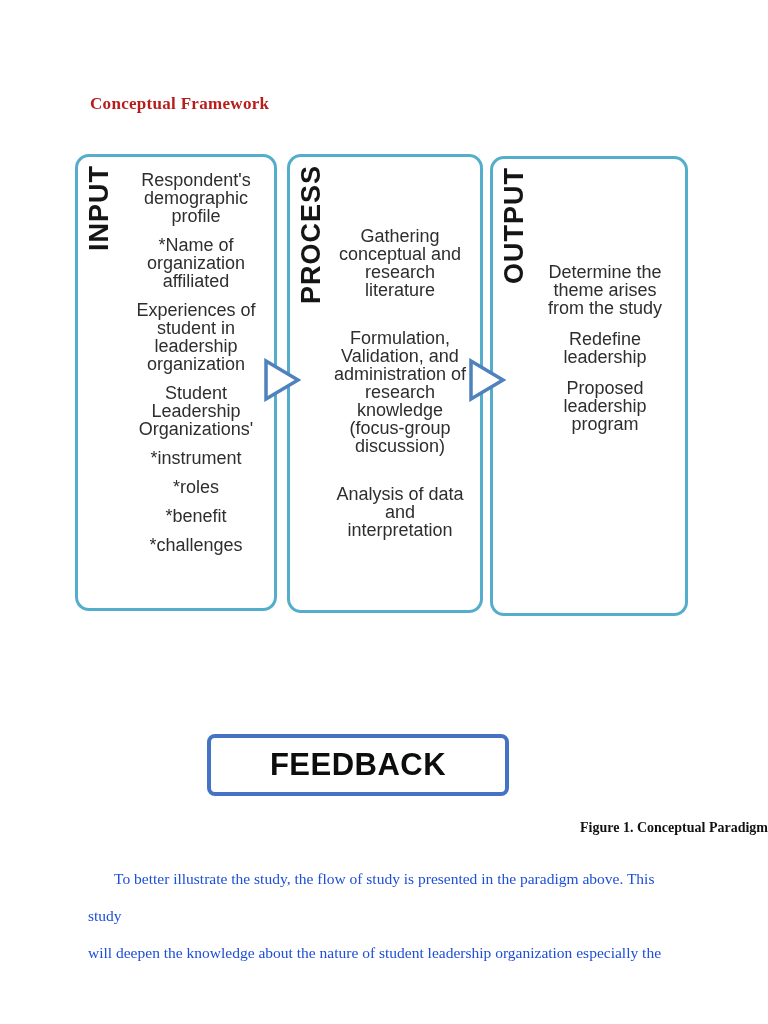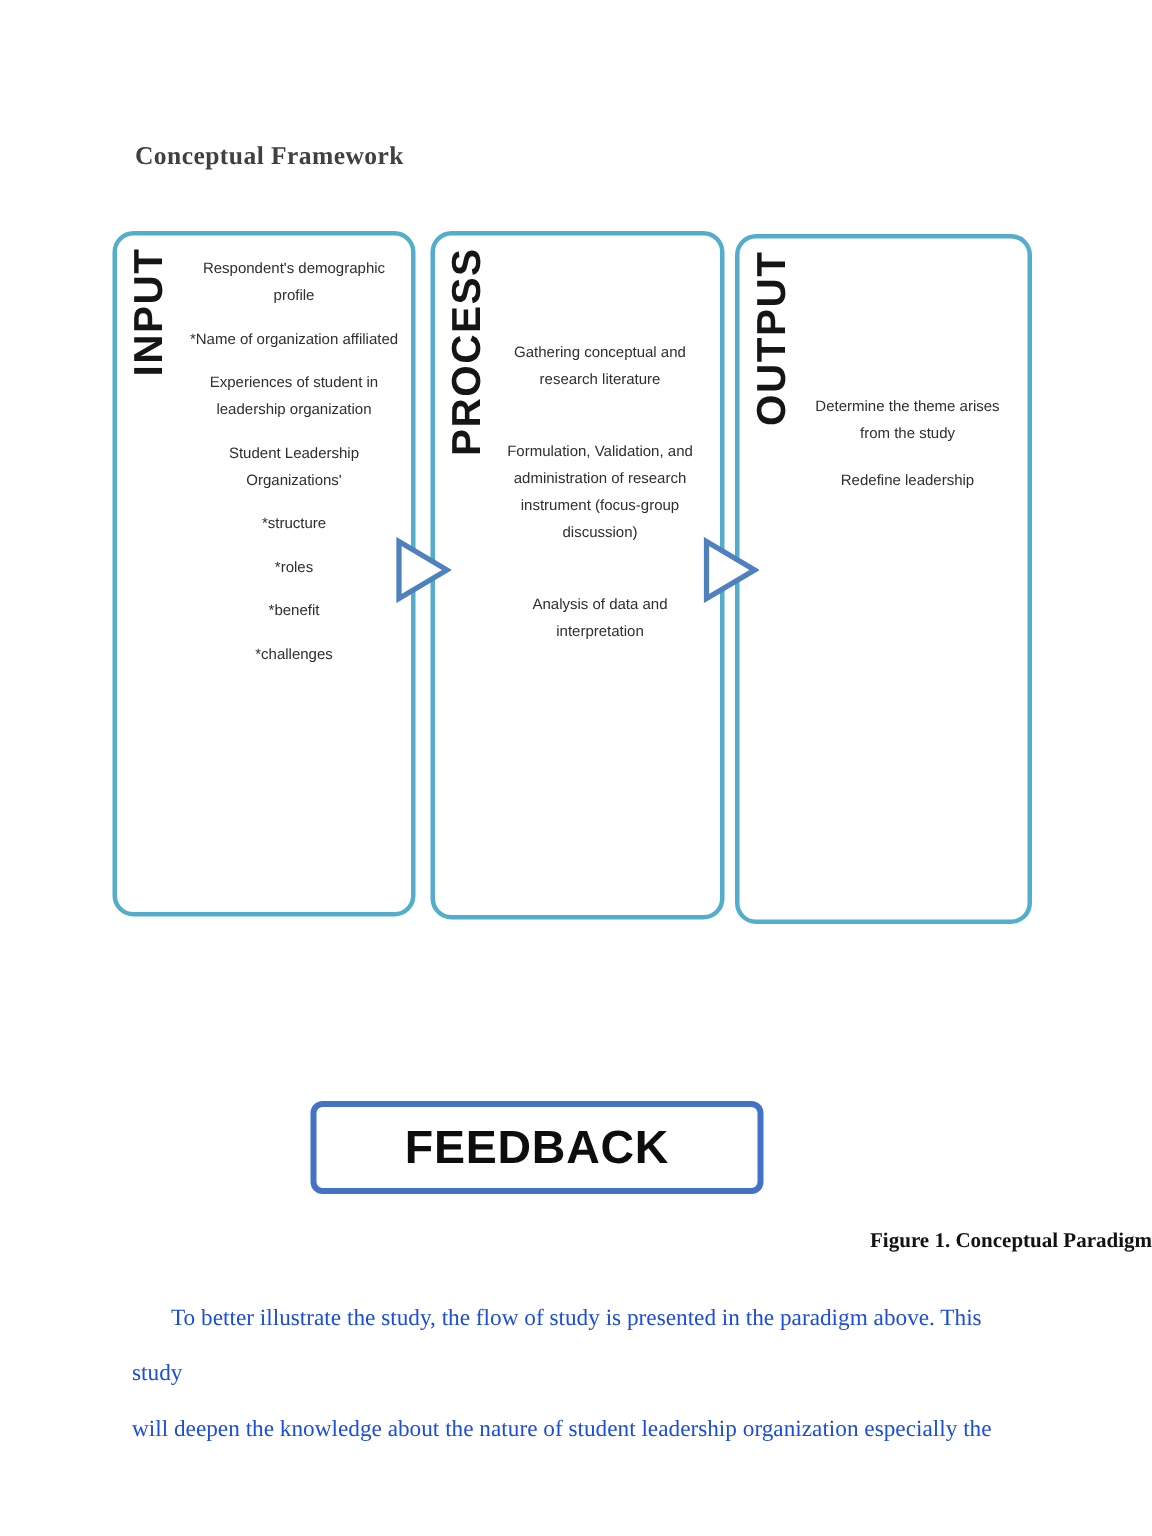--- a/index.html
+++ b/index.html
@@ -3,39 +3,39 @@
 <meta charset="utf-8">
 <style>
   html,body{margin:0;padding:0;}
   body{
     width:768px;height:1024px;background:#ffffff;position:relative;
     font-family:"Liberation Sans",sans-serif;overflow:hidden;
   }
   .heading{
     position:absolute;left:90px;top:94px;
     font-family:"Liberation Serif","DejaVu Serif",serif;
-    font-weight:bold;font-size:17px;color:#404040;letter-spacing:0.3px;
+    font-weight:bold;font-size:17px;color:#b91c1c;letter-spacing:0.3px;
   }
   
   .dbox{
     position:absolute;background:#ffffff;
     border:3px solid #54aecb;border-radius:14px;box-sizing:border-box;
   }
   .dbox.input  {left:75px; top:154px;width:202px;height:457px;}
   .dbox.process{left:287px;top:154px;width:196px;height:459px;}
   .dbox.output {left:490px;top:156px;width:198px;height:460px;}
   .vlabel{
     position:absolute;left:8px;top:8px;
     writing-mode:vertical-rl;transform:rotate(180deg);
     font-size:27px;font-weight:bold;color:#151515;letter-spacing:1px;
     white-space:nowrap;line-height:1;
   }
   .box-content{
     position:absolute;top:0;left:44px;right:6px;
-    text-align:center;color:#2e2e2e;font-size:10px;line-height:18px;
+    text-align:center;color:#2e2e2e;font-size:18px;line-height:18px;
   }
   .input .box-content{top:14px;left:48px;right:8px;}
   .process .box-content{top:70px;left:40px;right:10px;}
   .output .box-content{top:104px;left:42px;right:10px;}
   .item{margin:0 0 11px 0;}
   .process .item{margin:0 0 30px 0;}
   .output .item{margin:0 0 13px 0;}
   
   .flow-arrow{position:absolute;width:38px;height:44px;}
   .flow-arrow.a1{left:263px;top:358px;}
@@ -66,41 +66,42 @@
 
 <div class="heading">Conceptual Framework</div>
 
 <div class="dbox input">
   <div class="vlabel">INPUT</div>
   <div class="box-content">
     <div class="item">Respondent's demographic profile</div>
     <div class="item">*Name of organization affiliated</div>
     <div class="item">Experiences of student in leadership organization</div>
     <div class="item">Student Leadership Organizations'</div>
-    <div class="item">*structure</div>
+    <div class="item">*instrument</div>
     <div class="item">*roles</div>
     <div class="item">*benefit</div>
     <div class="item">*challenges</div>
   </div>
 </div>
 
 <div class="dbox process">
   <div class="vlabel">PROCESS</div>
   <div class="box-content">
     <div class="item">Gathering conceptual and research literature</div>
-    <div class="item">Formulation, Validation, and administration of research instrument (focus-group discussion)</div>
+    <div class="item">Formulation, Validation, and administration of research knowledge (focus-group discussion)</div>
     <div class="item">Analysis of data and interpretation</div>
   </div>
 </div>
 
 <div class="dbox output">
   <div class="vlabel">OUTPUT</div>
   <div class="box-content">
     <div class="item">Determine the theme arises from the study</div>
     <div class="item">Redefine leadership</div>
+    <div class="item">Proposed leadership program</div>
   </div>
 </div>
 
 <svg class="flow-arrow a1" viewBox="0 0 38 44">
   <polygon points="3,3 35,22 3,41" fill="#ffffff" stroke="#4f81bd" stroke-width="3.5" stroke-linejoin="miter"></polygon>
 </svg>
 <svg class="flow-arrow a2" viewBox="0 0 38 44">
   <polygon points="3,3 35,22 3,41" fill="#ffffff" stroke="#4f81bd" stroke-width="3.5" stroke-linejoin="miter"></polygon>
 </svg>
 

